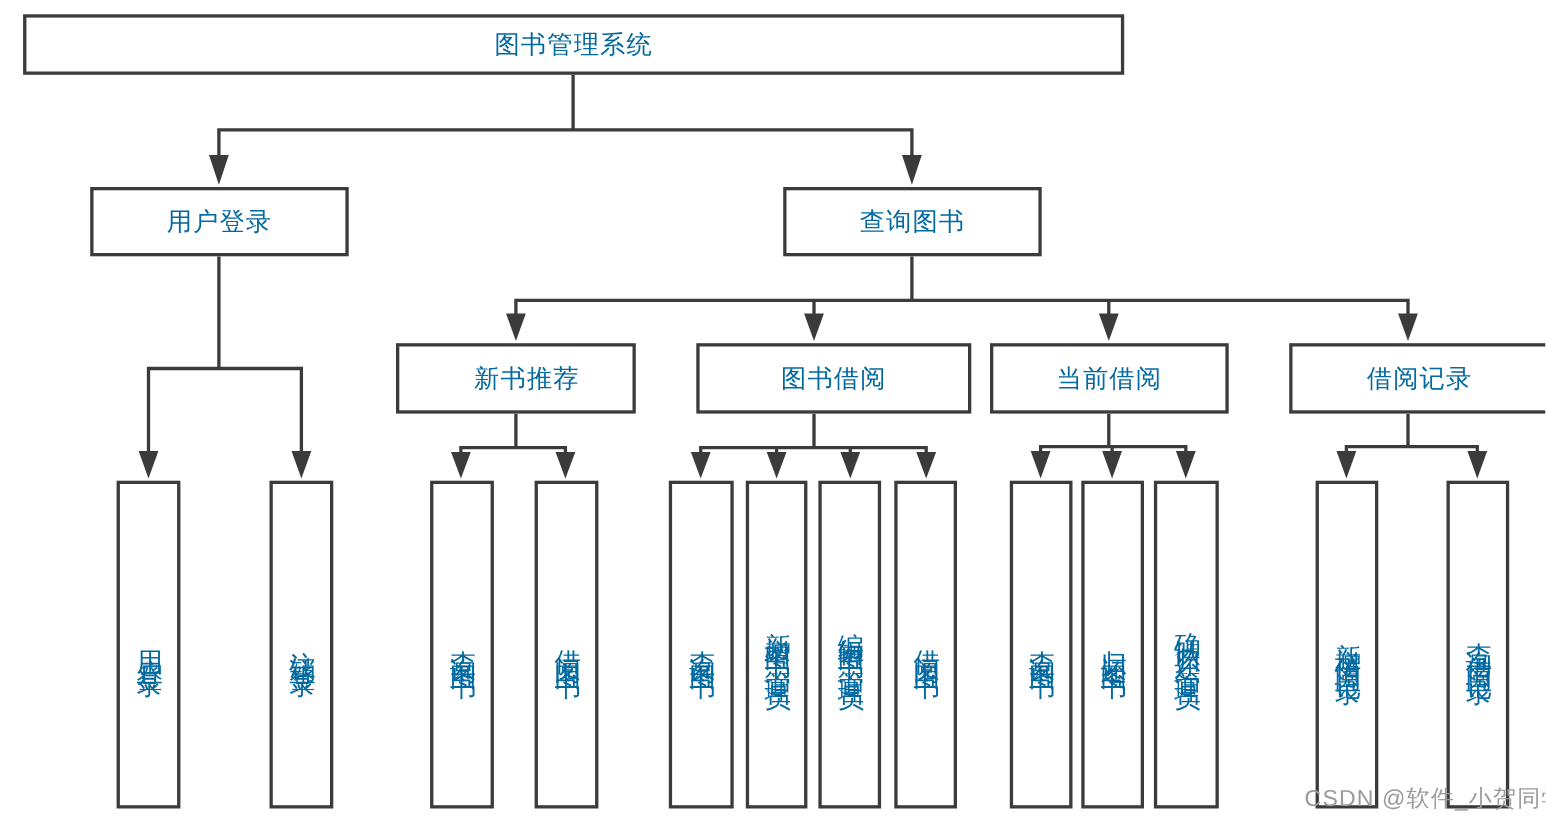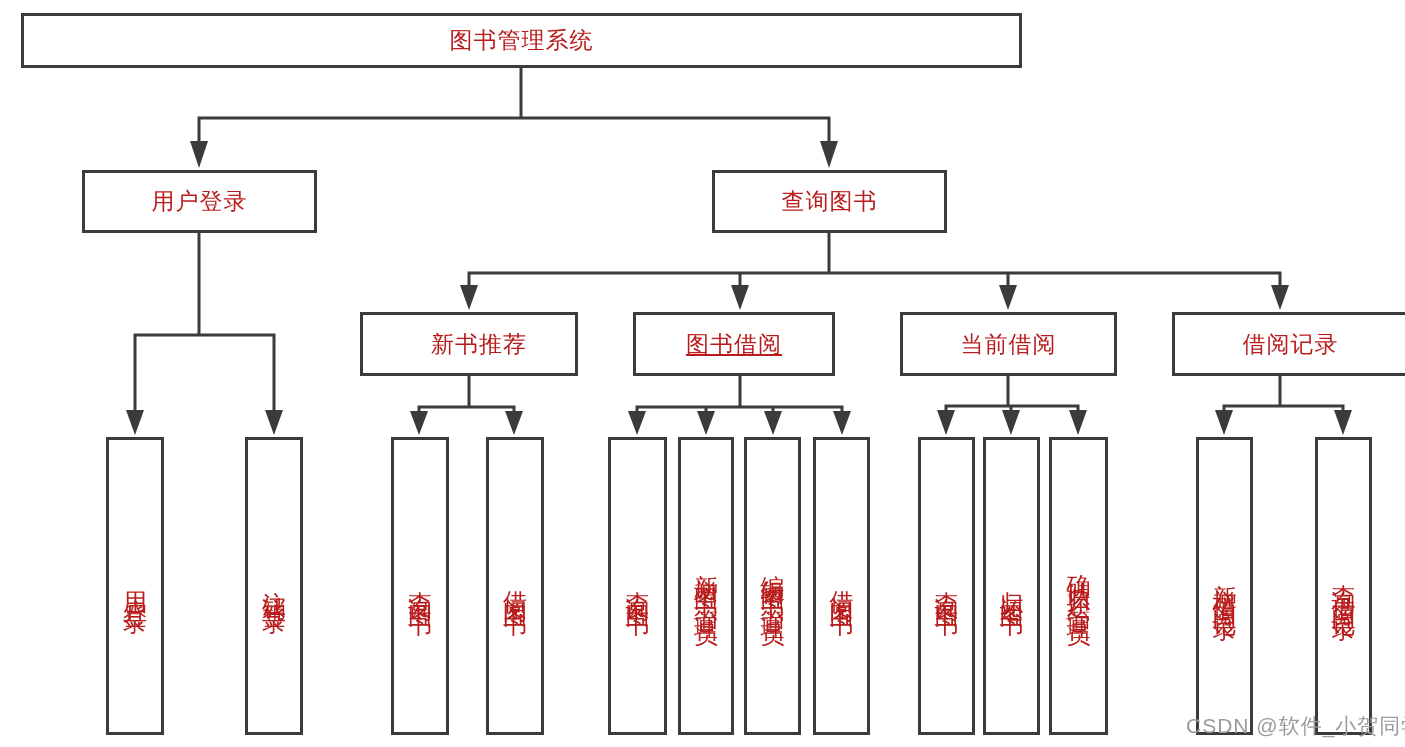--- a/index.html
+++ b/index.html
@@ -17,21 +17,21 @@
     width: 1405px; height: 747px;
   }
   .node {
     position: absolute;
     box-sizing: border-box;
     border: 3px solid #3b3b3b;
     background: #ffffff;
     display: flex;
     align-items: center;
     justify-content: center;
-    color: #b91c1c;
+    color: #0369a1;
   }
   .hbox { font-size: 23px; letter-spacing: 1px; }
   .vbox > span {
     writing-mode: vertical-rl;
     text-orientation: mixed;
     font-size: 24px;
     letter-spacing: 7px;
     line-height: 1;
     white-space: nowrap;
   }
@@ -42,21 +42,21 @@
     font-size: 21px;
     color: #9b9b9b;
     white-space: nowrap;
     letter-spacing: 1px;
   }
   
   .n-root   { left: 21px;   top: 13px;  width: 1001px; height: 55px; }
   .n-login  { left: 82px;   top: 170px; width: 235px;  height: 63px; }
   .n-mgmt   { left: 712px;  top: 170px; width: 235px;  height: 63px; }
   .n-newrec { left: 360px;  top: 312px; width: 218px;  height: 64px; padding-left: 20px; }
-  .n-borrow { left: 633px;  top: 312px; width: 202px;  height: 64px; text-decoration: underline; }
+  .n-borrow { left: 633px;  top: 312px; width: 250px;  height: 64px; }
   .n-cur    { left: 900px;  top: 312px; width: 217px;  height: 64px; }
   .n-rec    { left: 1172px; top: 312px; width: 237px;  height: 64px; }
   
   .v { top: 437px; width: 58px; height: 298px; }
   .v1  { left: 106px; }
   .v2  { left: 245px; }
   .v3  { left: 391px; }
   .v4  { left: 486px; }
   .v5  { left: 608px; width: 59px; }
   .v6  { left: 678px; width: 56px; }

